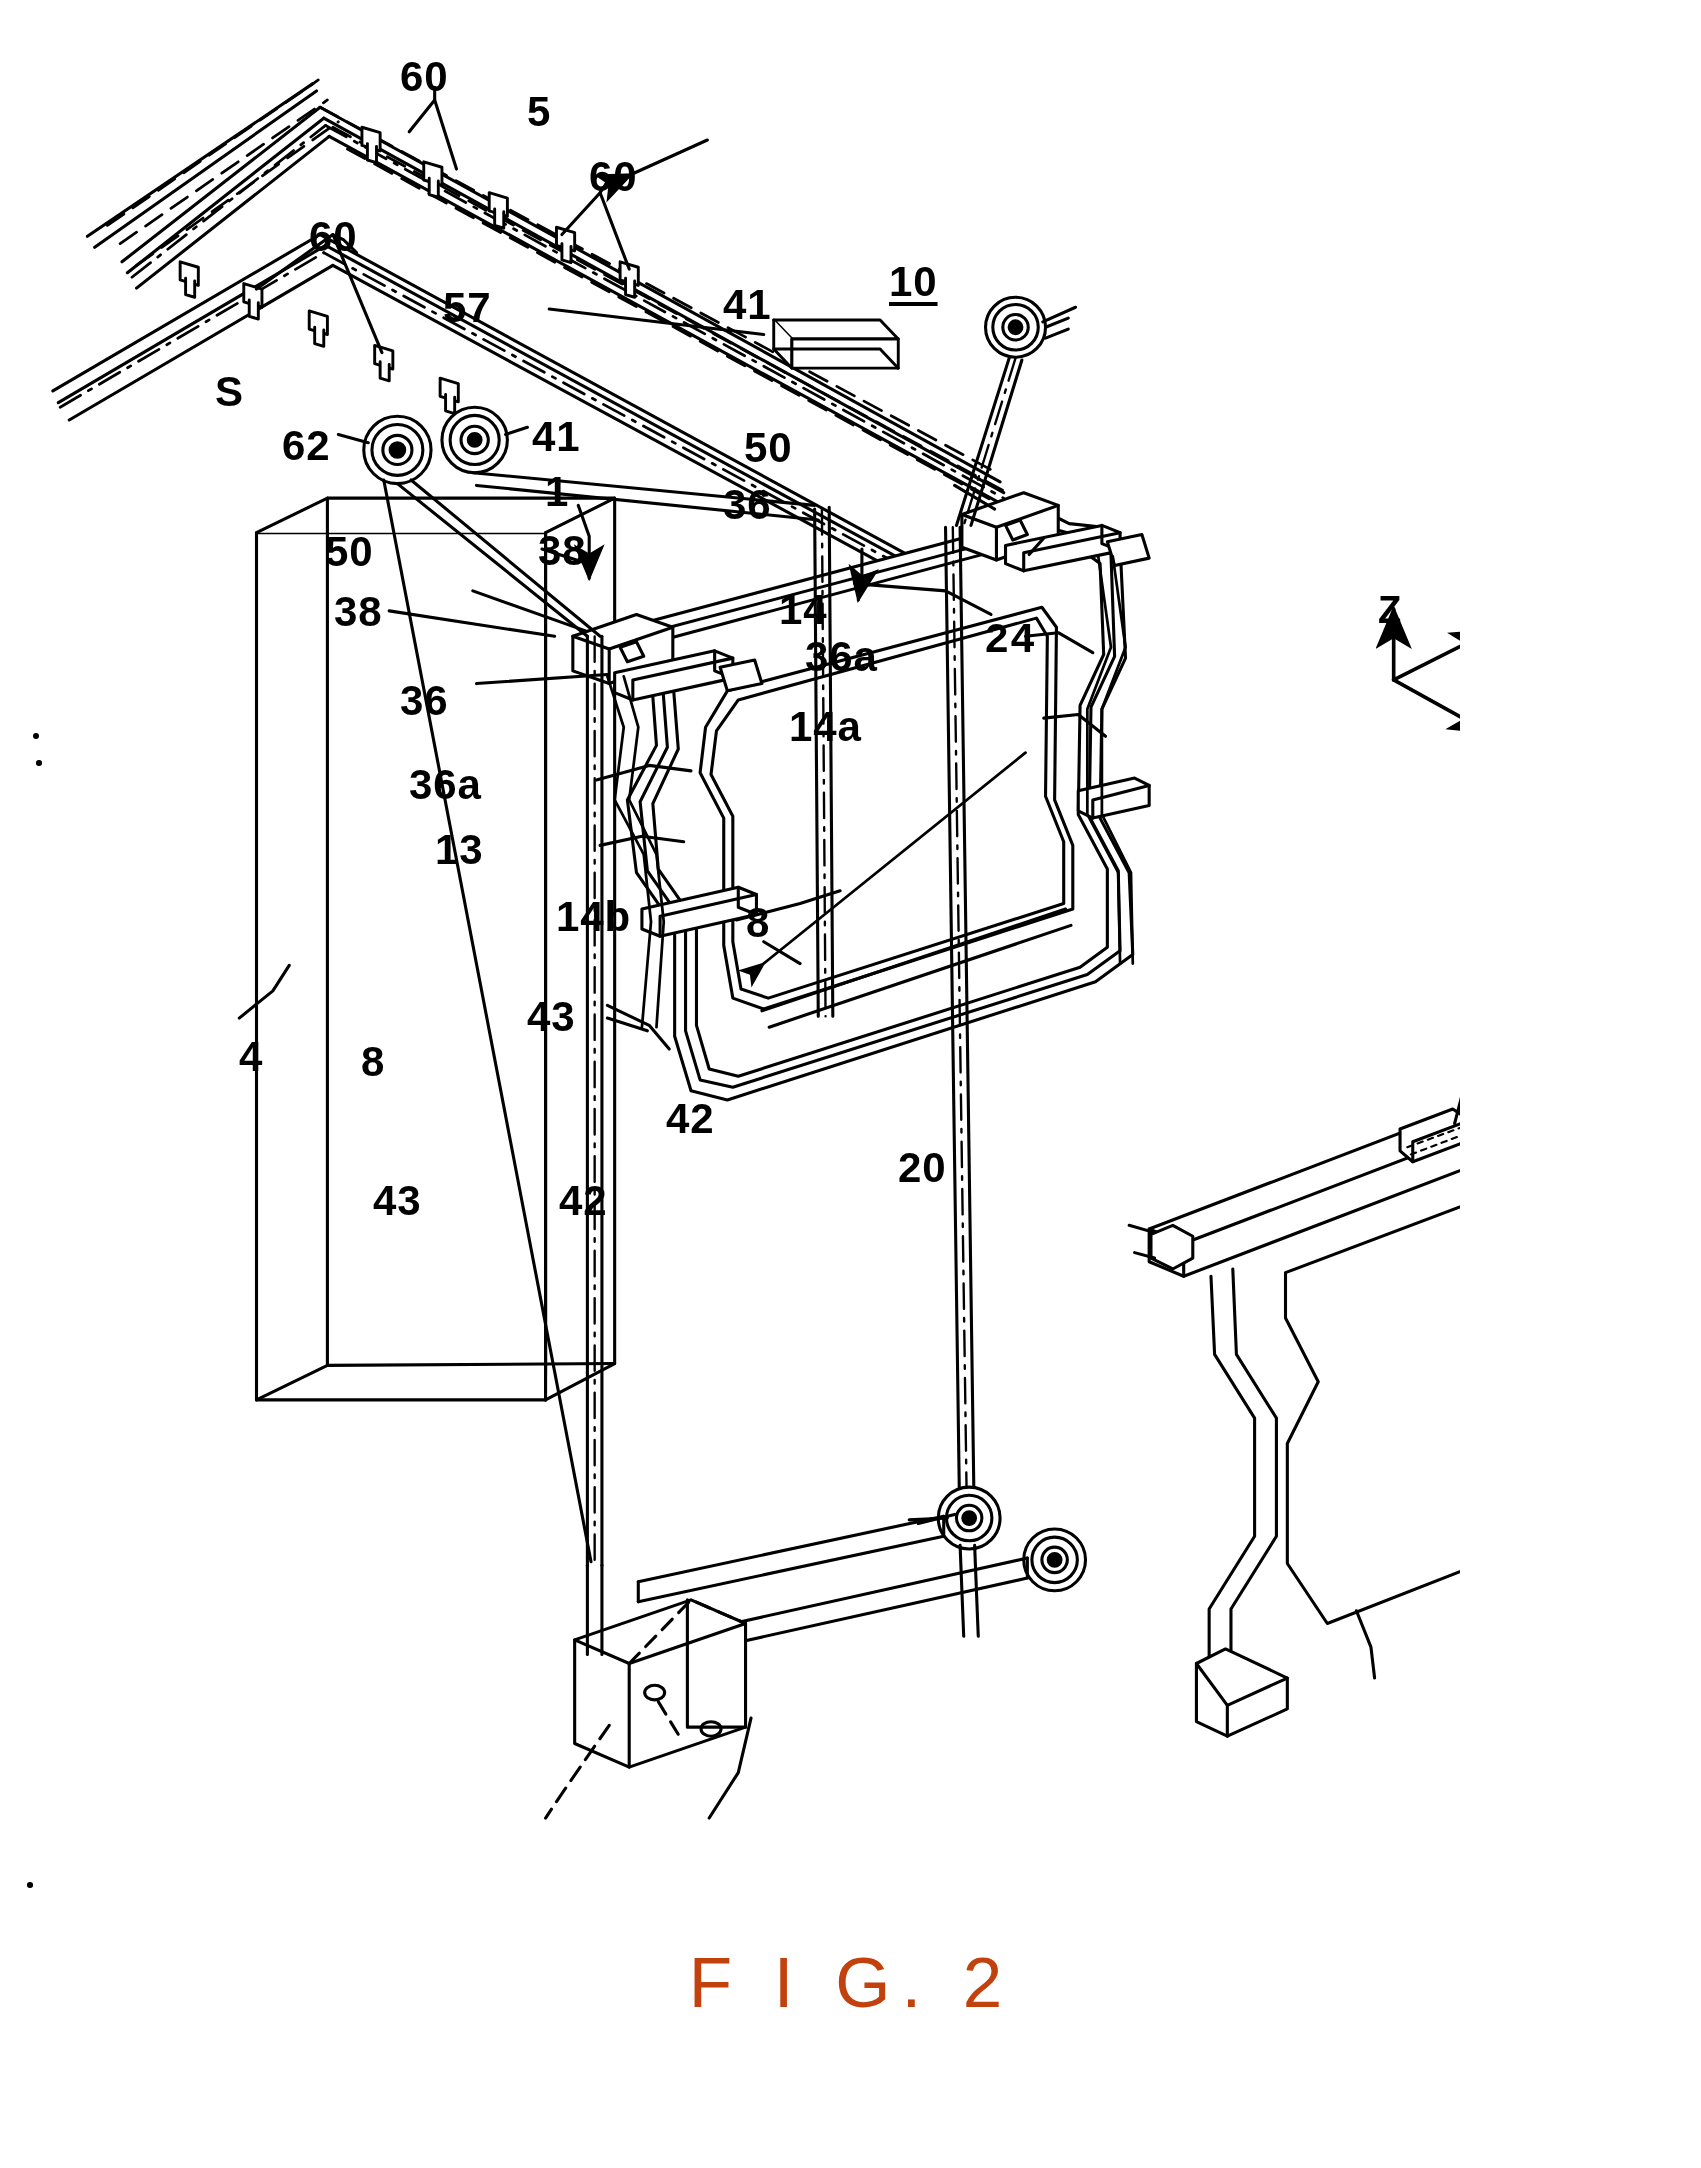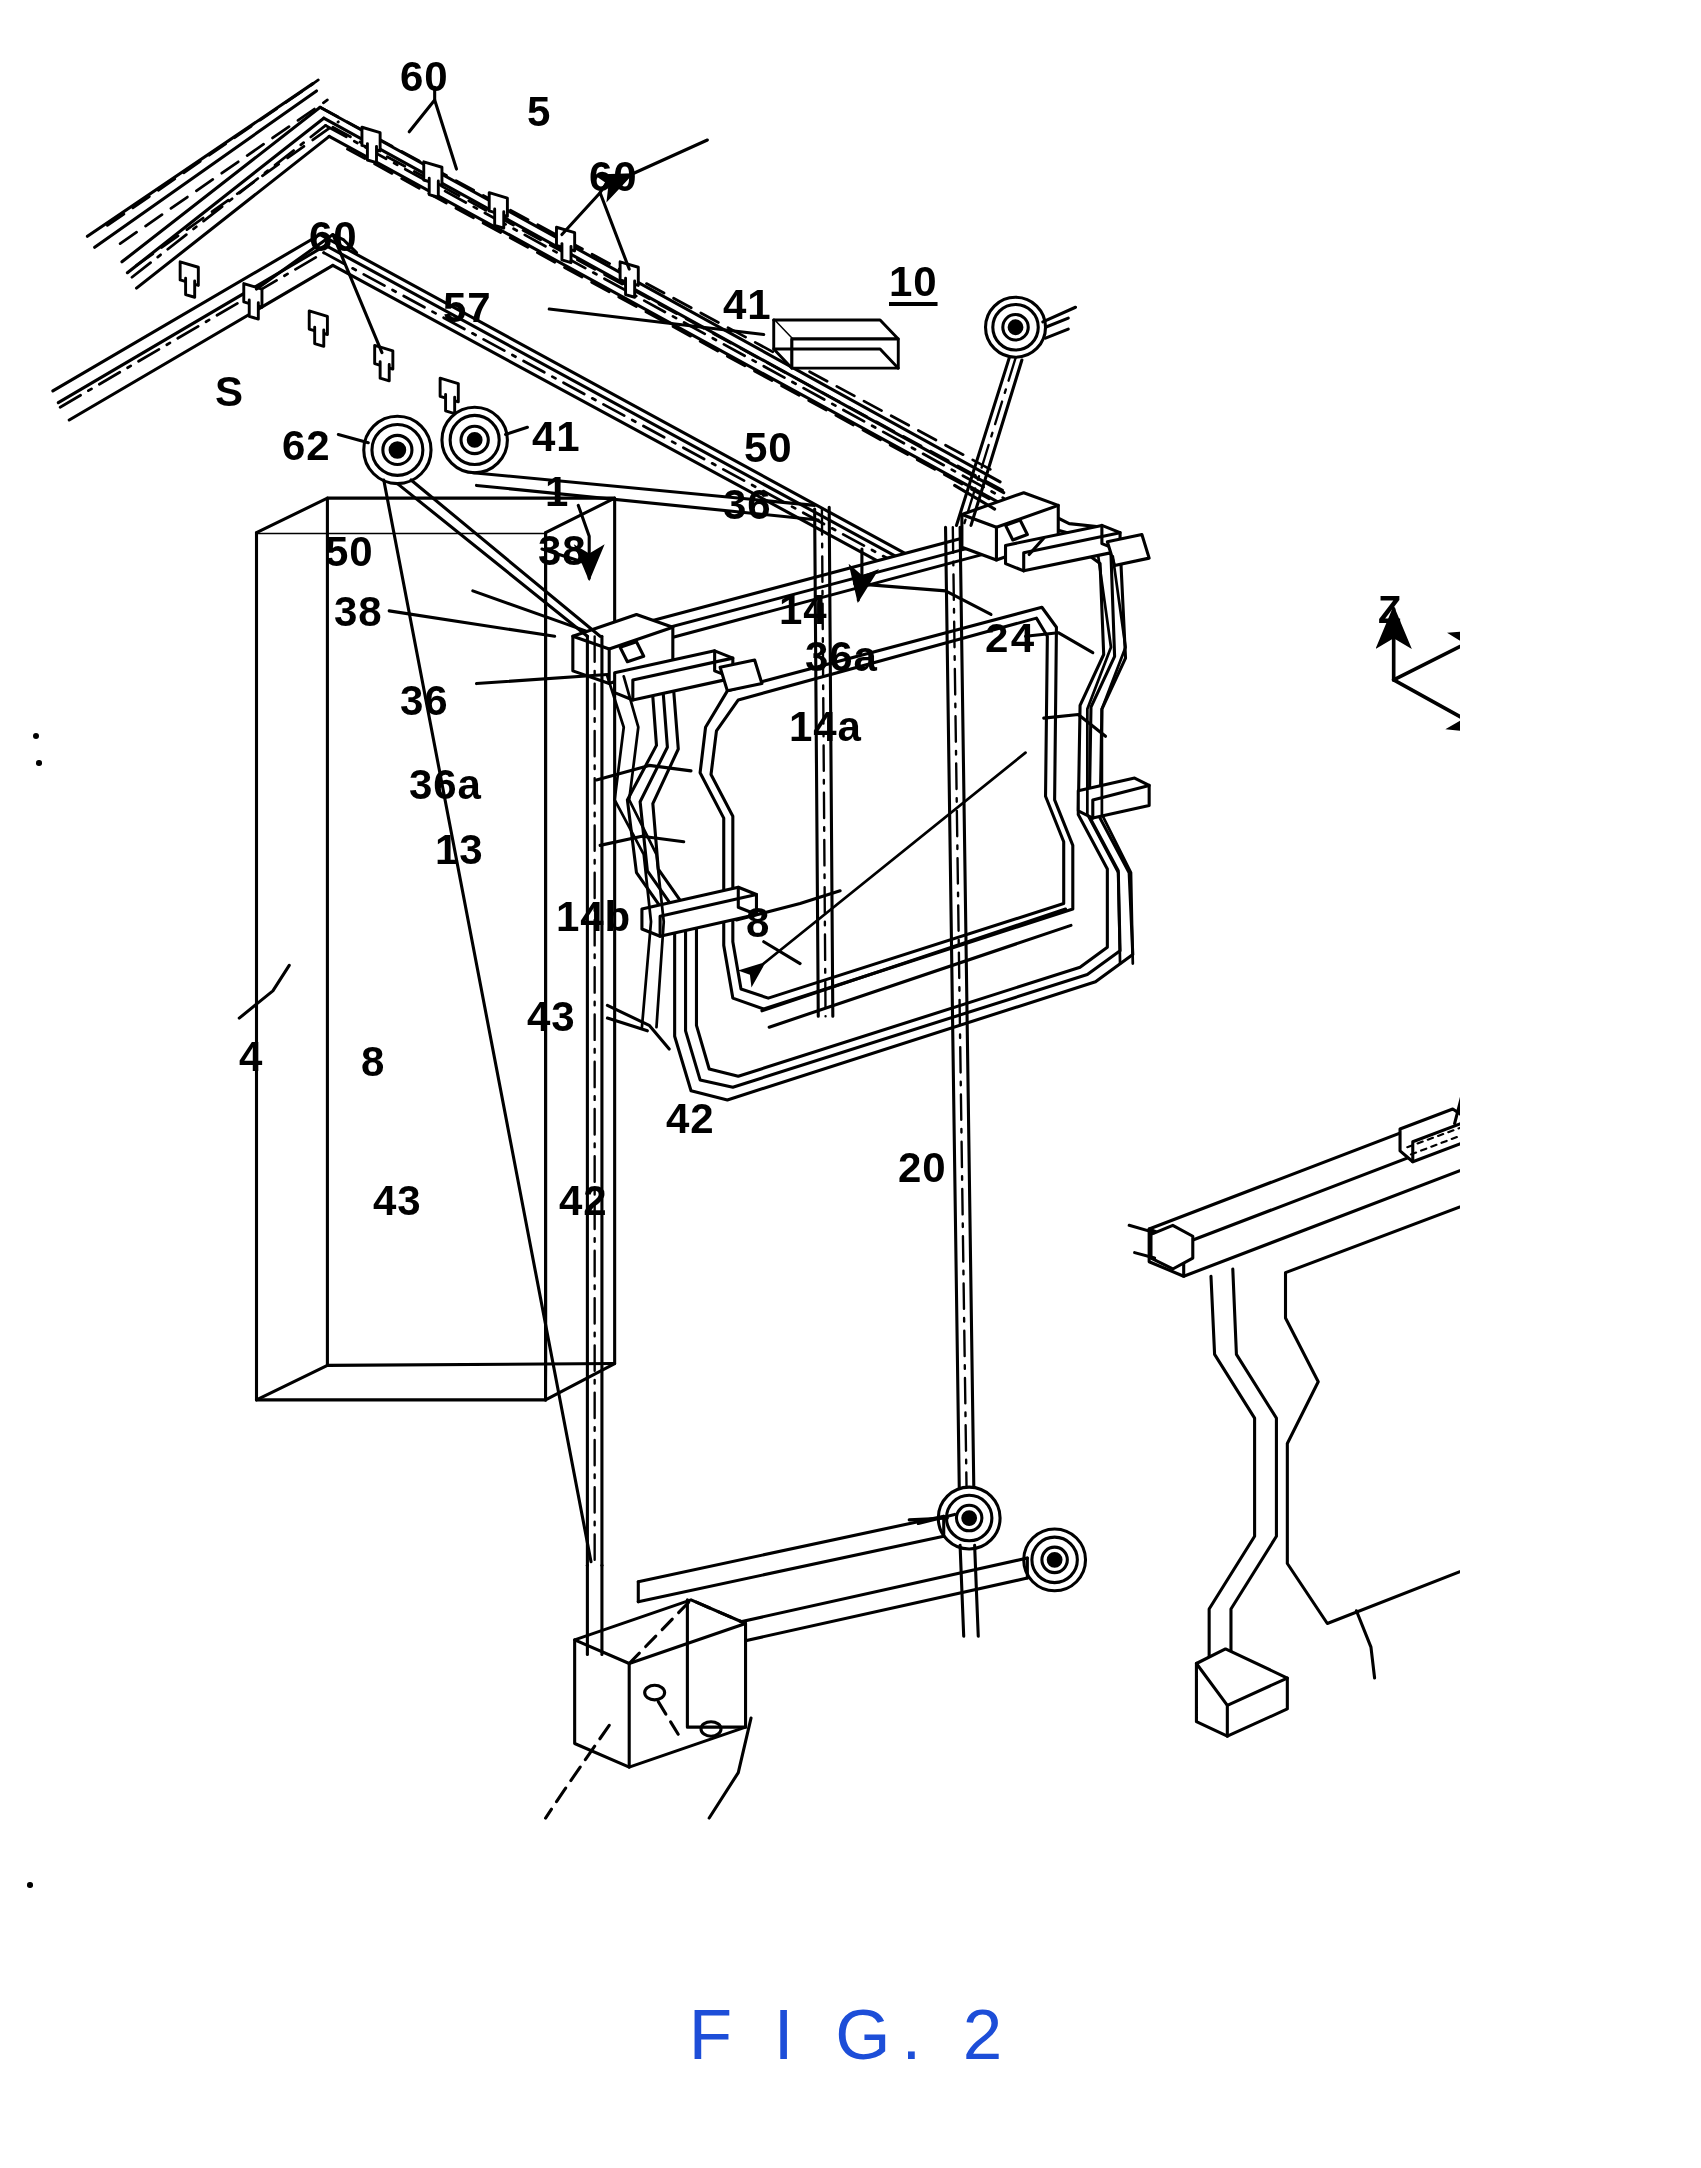--- a/index.html
+++ b/index.html
@@ -44,28 +44,28 @@
     position: absolute;
     font-family: "Liberation Sans", sans-serif;
     font-size: 38px;
     font-weight: 700;
     color: #000000;
     line-height: 1;
   }
   #fig-caption {
     position: absolute;
     left: 0;
-    top: 1994px;
+    top: 1942px;
     width: 1702px;
     text-align: center;
     font-family: "Liberation Sans", sans-serif;
     font-size: 71px;
     font-weight: 400;
     letter-spacing: 11px;
-    color: #1d4ed8;
+    color: #c2410c;
   }
   .speck {
     position: absolute;
     background: #000;
     border-radius: 50%;
   }
 </style>
 </head>
 <body>
 

